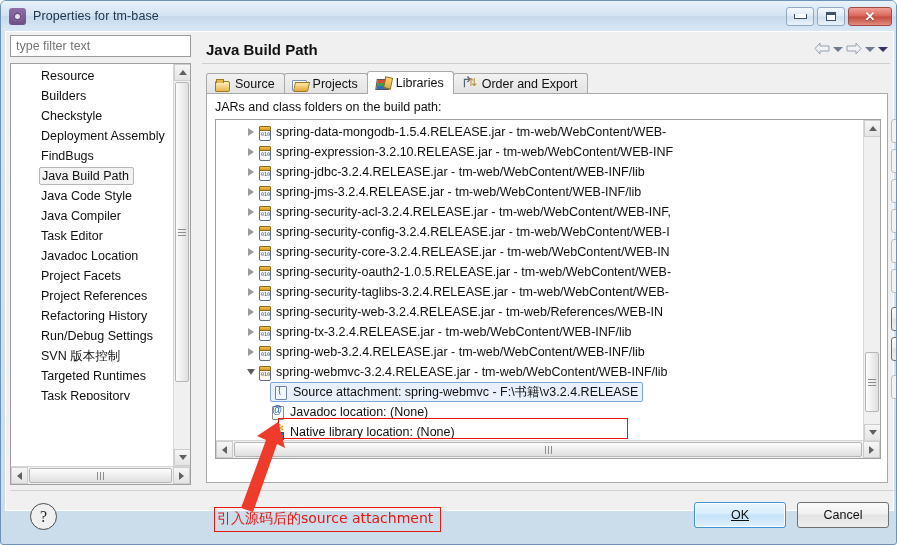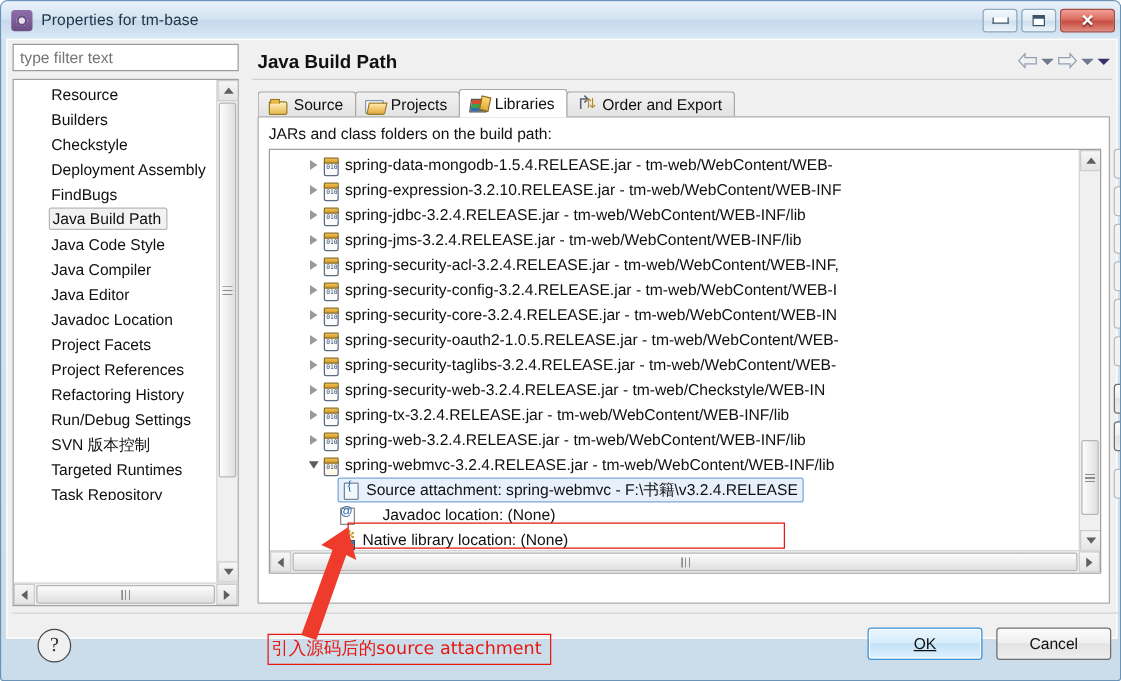--- a/index.html
+++ b/index.html
@@ -487,21 +487,21 @@
               <div class="tnode"><span>FindBugs</span></div>
             </div>
             <div class="tnode-wrap"><div class="tnode sel"><span>Java Build Path</span></div></div>
             <div class="tnode-wrap">
               <div class="tnode"><span>Java Code Style</span></div>
             </div>
             <div class="tnode-wrap">
               <div class="tnode"><span>Java Compiler</span></div>
             </div>
             <div class="tnode-wrap">
-              <div class="tnode"><span>Java Editor</span></div>
+              <div class="tnode"><span>Task Editor</span></div>
             </div>
             <div class="tnode-wrap">
               <div class="tnode"><span>Javadoc Location</span></div>
             </div>
             <div class="tnode-wrap">
               <div class="tnode"><span>Project Facets</span></div>
             </div>
             <div class="tnode-wrap">
               <div class="tnode"><span>Project References</span></div>
             </div>
@@ -680,21 +680,21 @@
                 </span>
                 <span class="lbl">spring-security-taglibs-3.2.4.RELEASE.jar - tm-web/WebContent/WEB-</span>
               </div>
               <div class="jrow">
                 <span class="tw">
                   <span class="tw-closed"></span>
                 </span>
                 <span class="ico-jar">
                   <span class="dots">010</span>
                 </span>
-                <span class="lbl">spring-security-web-3.2.4.RELEASE.jar - tm-web/Checkstyle/WEB-IN</span>
+                <span class="lbl">spring-security-web-3.2.4.RELEASE.jar - tm-web/References/WEB-IN</span>
               </div>
               <div class="jrow">
                 <span class="tw">
                   <span class="tw-closed"></span>
                 </span>
                 <span class="ico-jar">
                   <span class="dots">010</span>
                 </span>
                 <span class="lbl">spring-tx-3.2.4.RELEASE.jar - tm-web/WebContent/WEB-INF/lib</span>
               </div>
@@ -716,21 +716,21 @@
                 </span>
                 <span class="lbl">spring-webmvc-3.2.4.RELEASE.jar - tm-web/WebContent/WEB-INF/lib</span>
               </div>
               <div class="jrow child selrow">
                 <span class="selbox">
                   <span class="ico-src"></span>
                   <span class="lbl">Source attachment: spring-webmvc - F:\书籍\v3.2.4.RELEASE</span>
                 </span>
               </div>
               <div class="jrow child">
-                <span style="display: inline-flex; align-items: center; gap: 16px;">
+                <span style="display: inline-flex; align-items: center;">
                   <span class="ico-doc"></span>
                   <span class="lbl">Javadoc location: (None)</span>
                 </span>
               </div>
               <div class="jrow child">
                 <span style="display: inline-flex; align-items: center;">
                   <span class="ico-nat"></span>
                   <span class="lbl">Native library location: (None)</span>
                 </span>
               </div>

